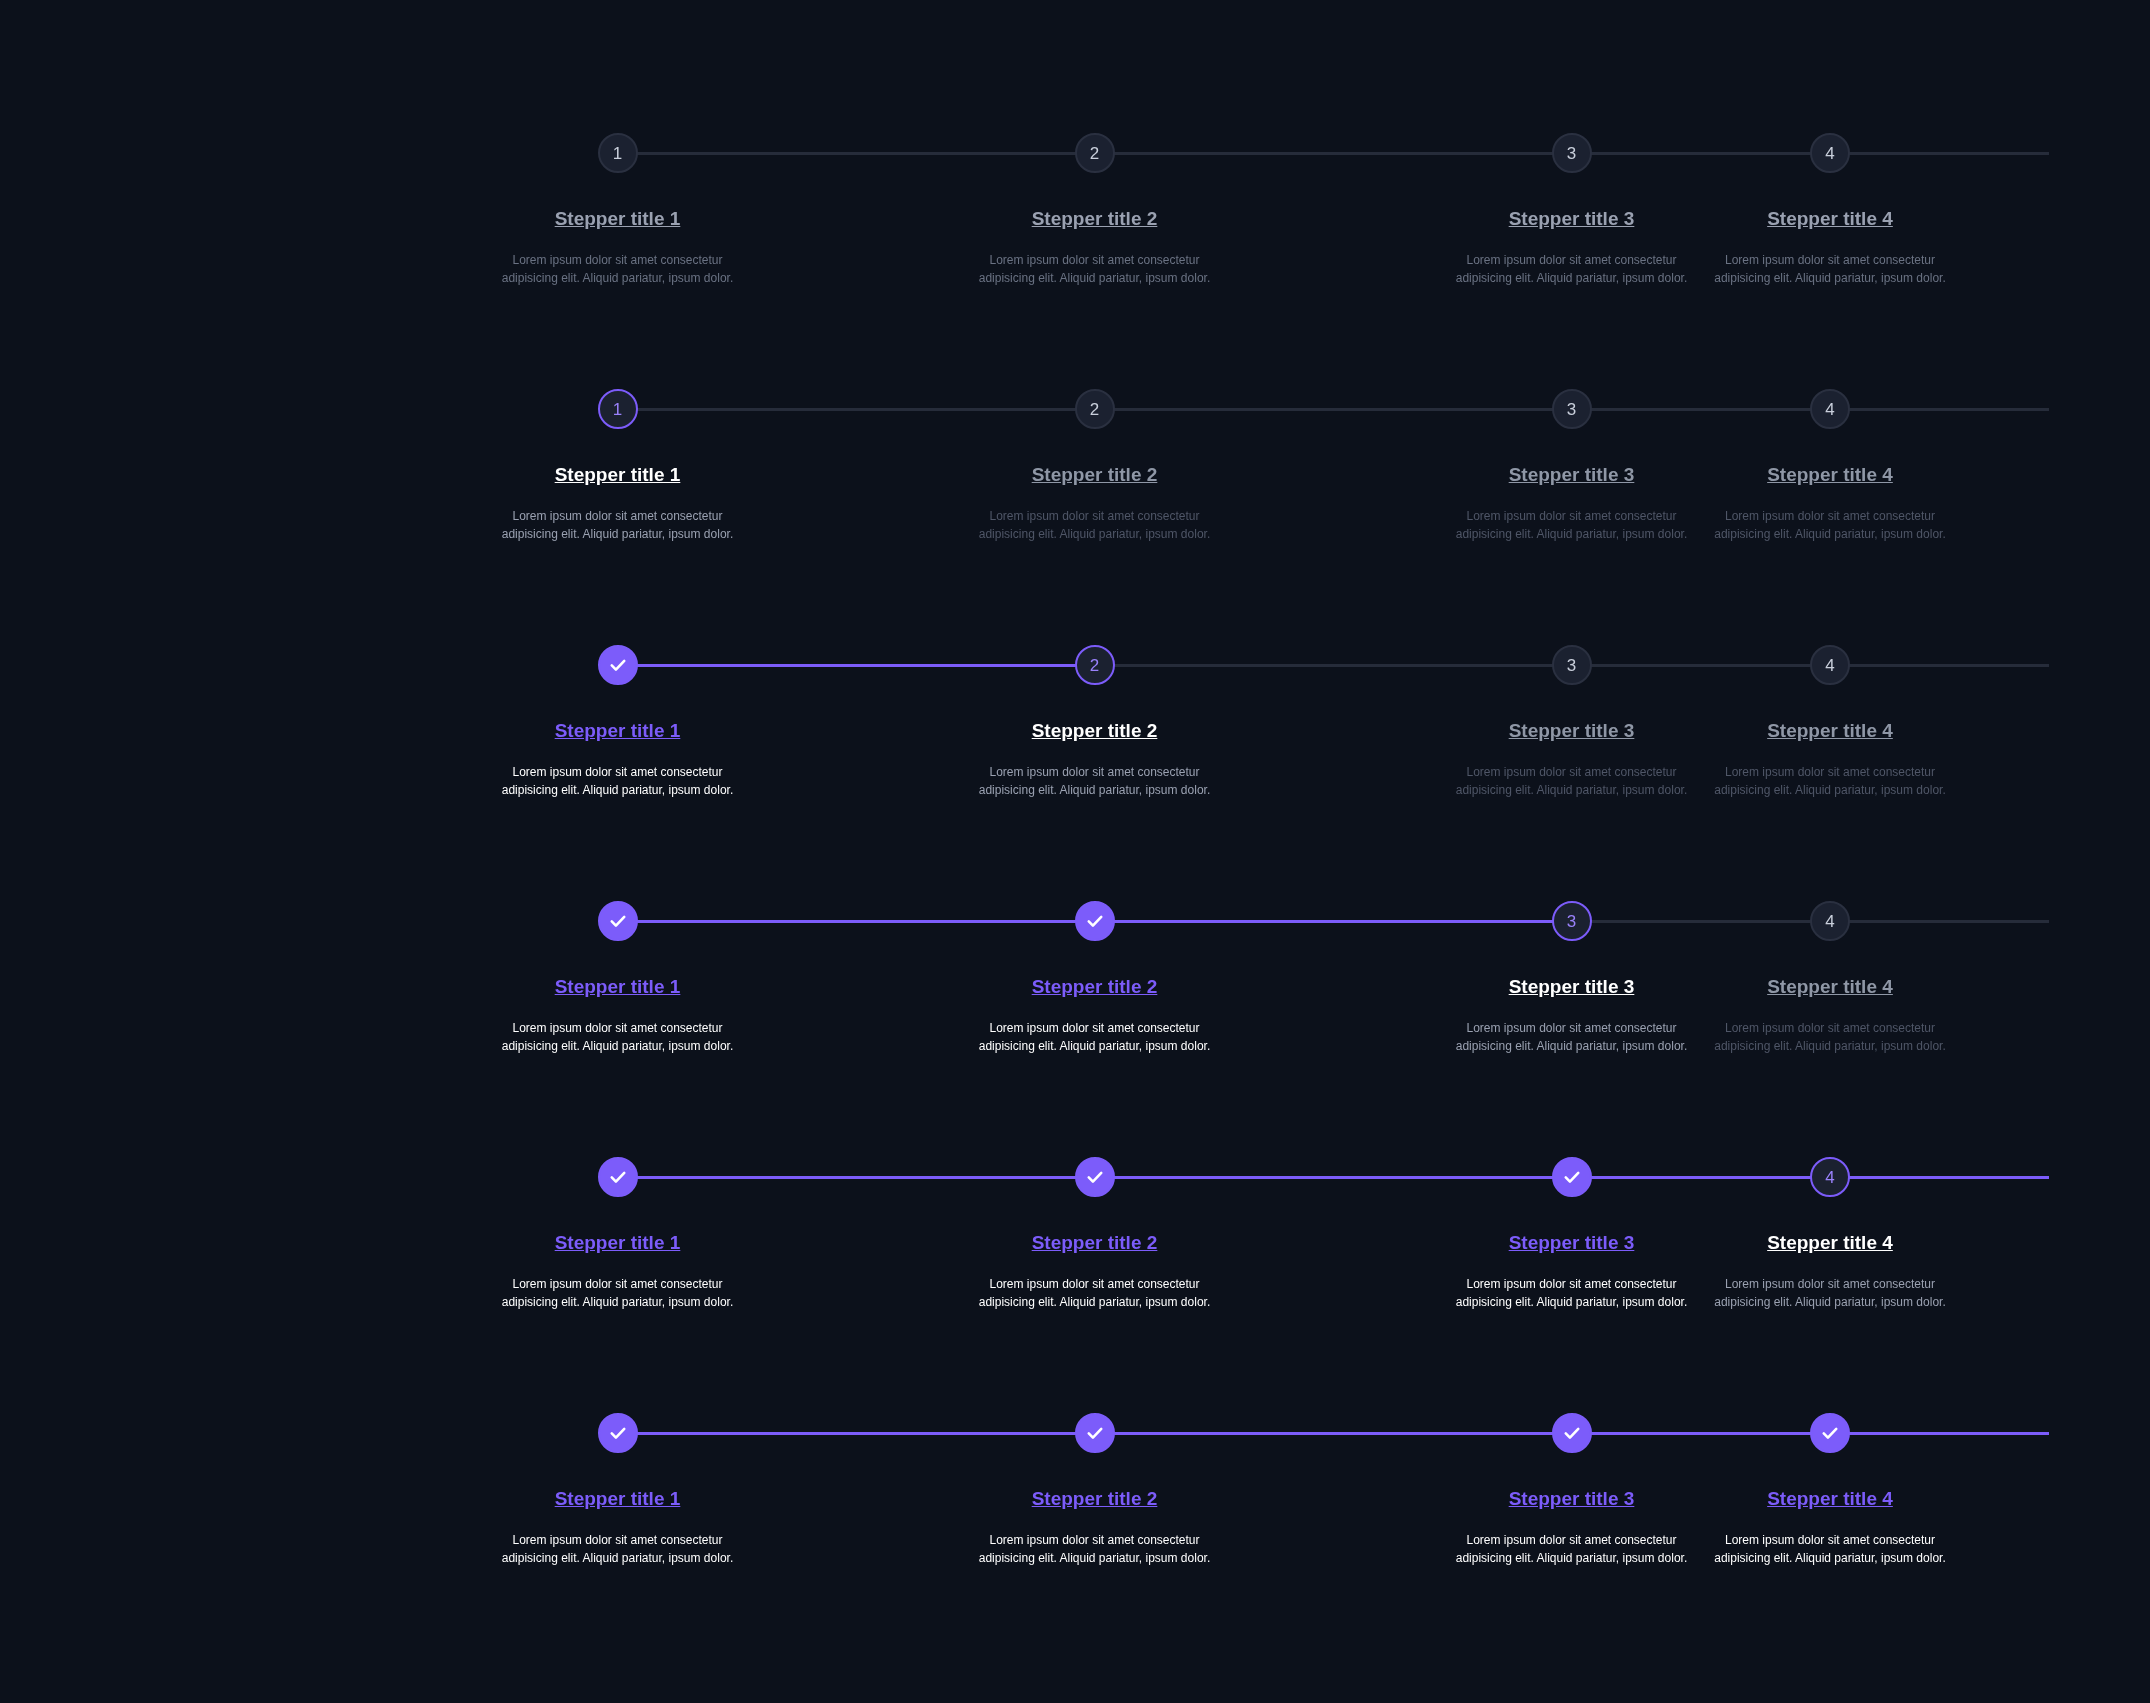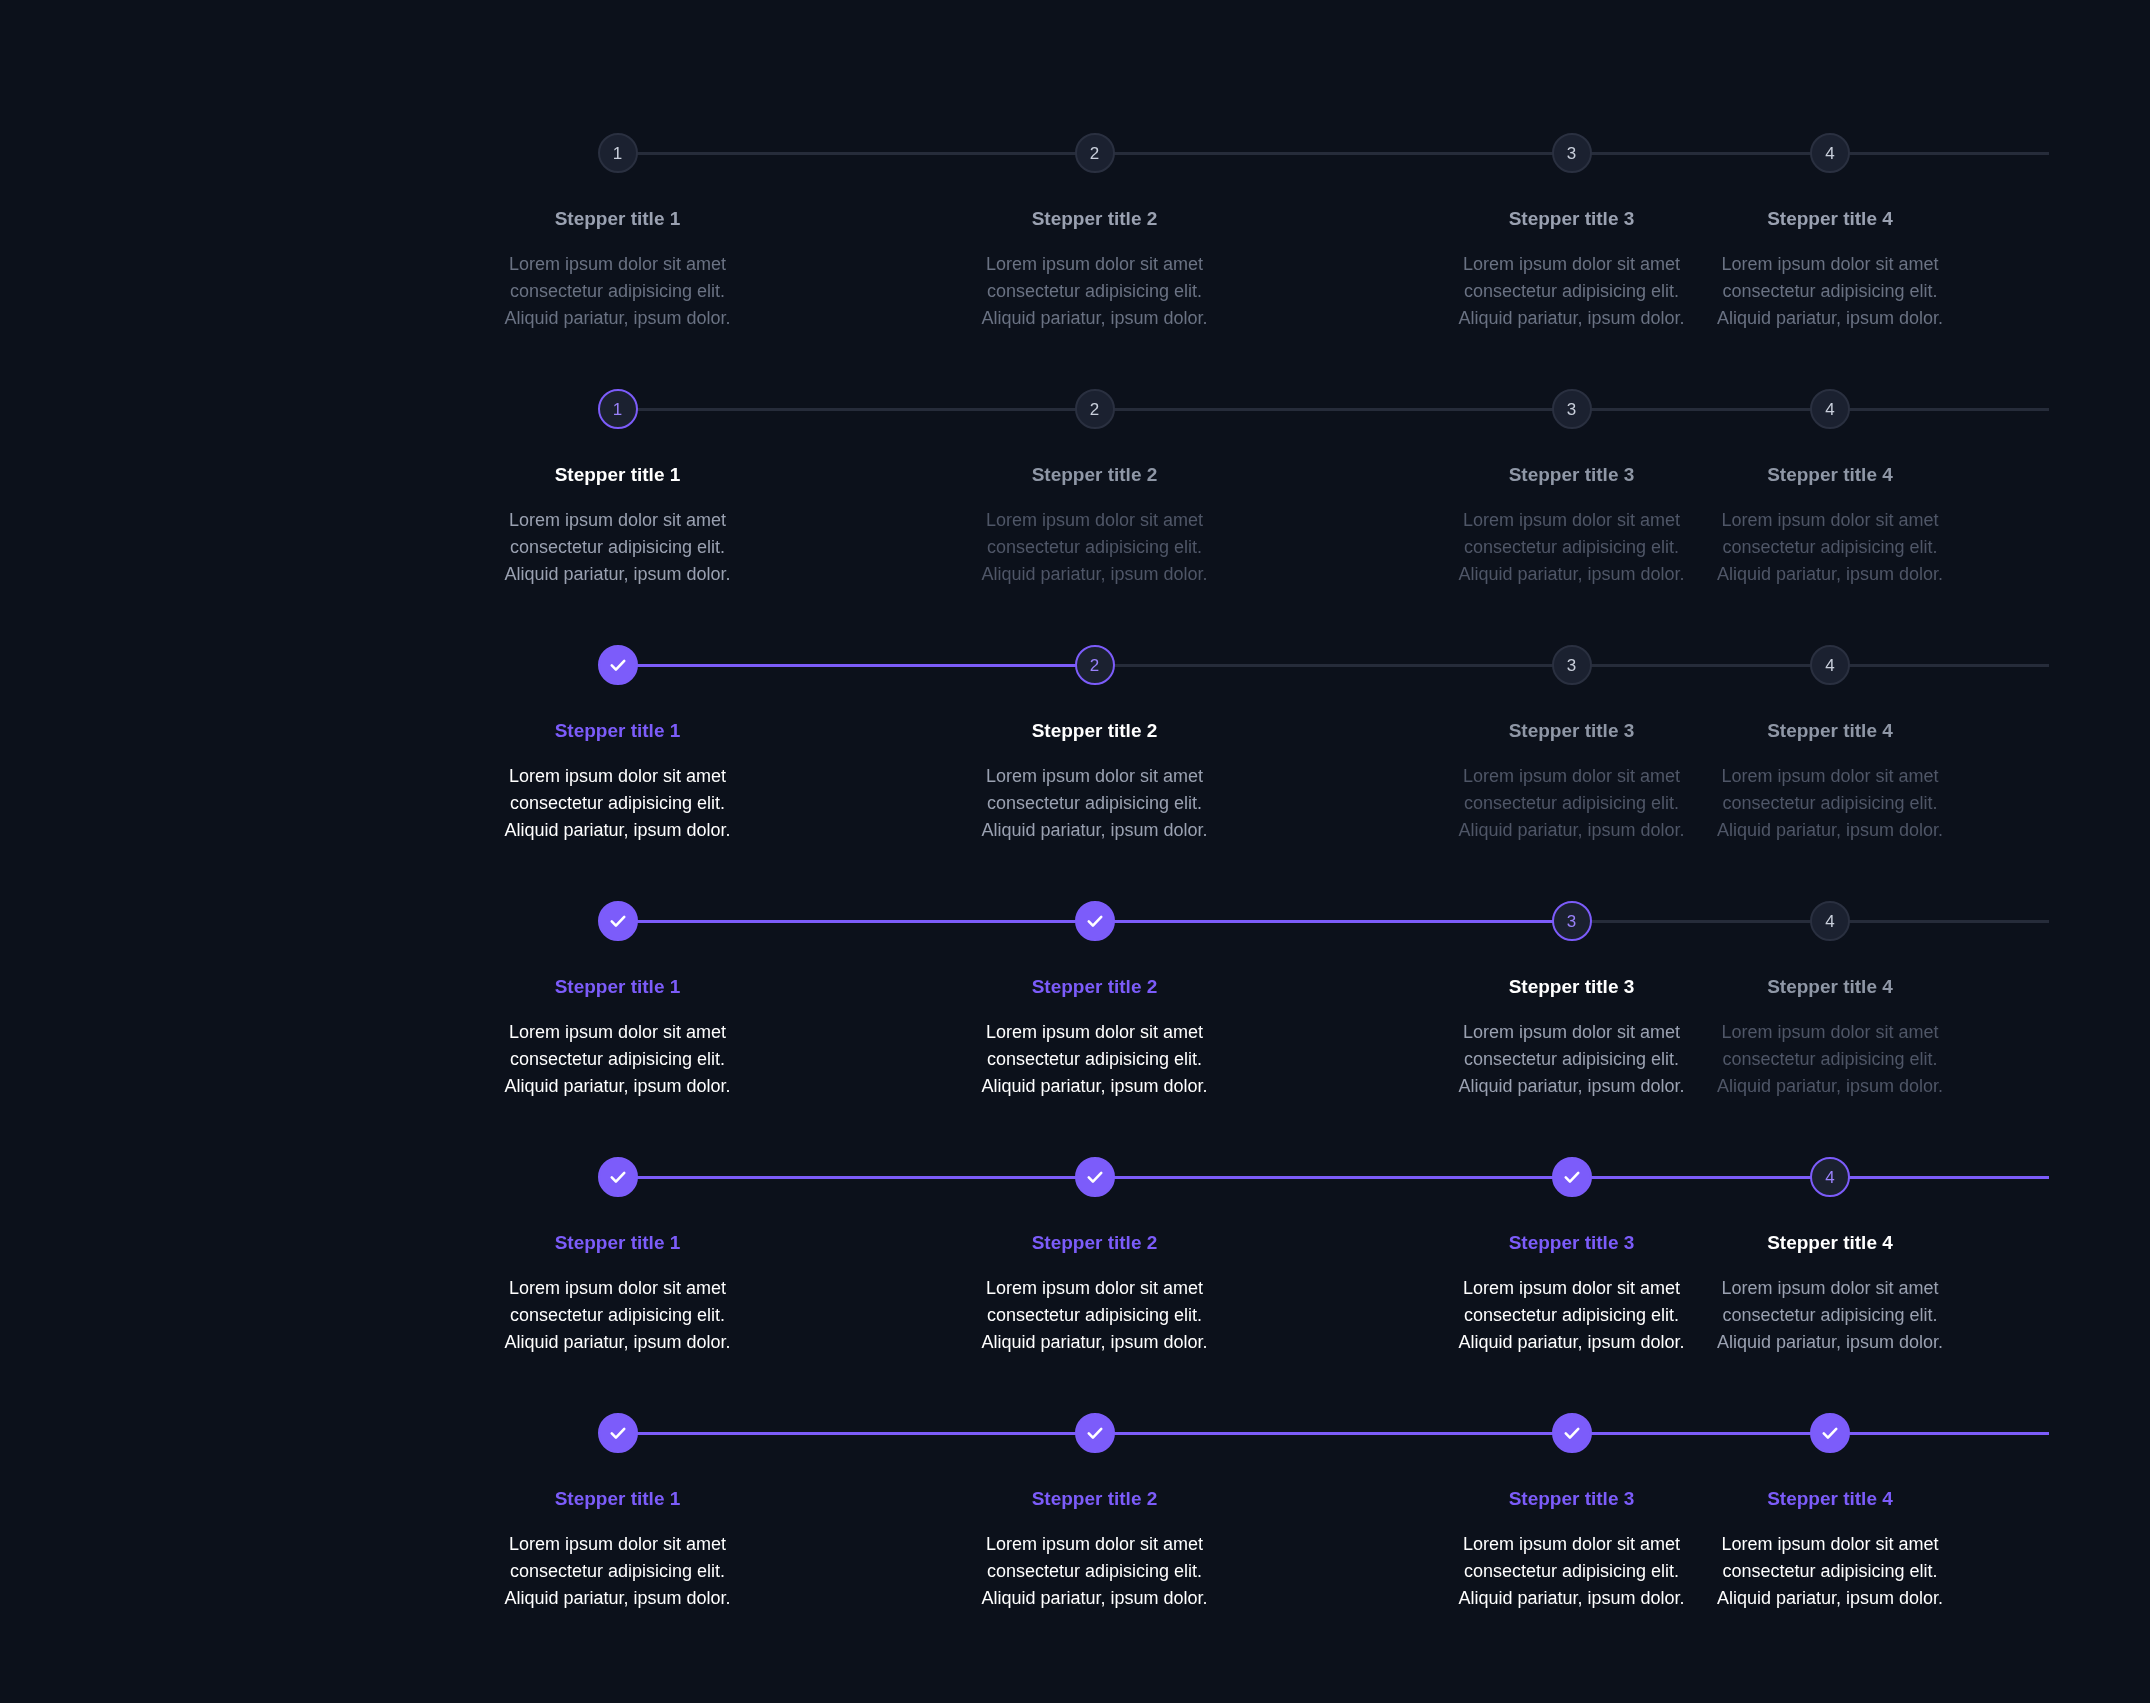--- a/index.html
+++ b/index.html
@@ -111,26 +111,27 @@
   }
   .step:last-child .step-text { width: 241px; }
 
   .step-title {
     font-size: 19px;
     font-weight: bold;
     line-height: 1.25;
     color: #8f97a6;
     margin-bottom: 20px;
     white-space: nowrap;
+    text-decoration: underline;
   }
   .step.active .step-title { color: #ffffff; }
   .step.done   .step-title { color: #7c5cfa; }
 
   .step-desc {
-    font-size: 18px;
+    font-size: 12px;
     line-height: 1.5;
     color: #4f5667;
   }
   .step.pending .step-desc { color: #6a7283; }
   .step.active  .step-desc { color: #9aa1b1; }
   .step.done    .step-desc { color: #ffffff; }
 
   
   .stepper-row[data-variant="0"] .step.pending .step-title { color: #9aa1b1; }
   .stepper-row[data-variant="0"] .step.pending .step-desc  { color: #6a7283; }

